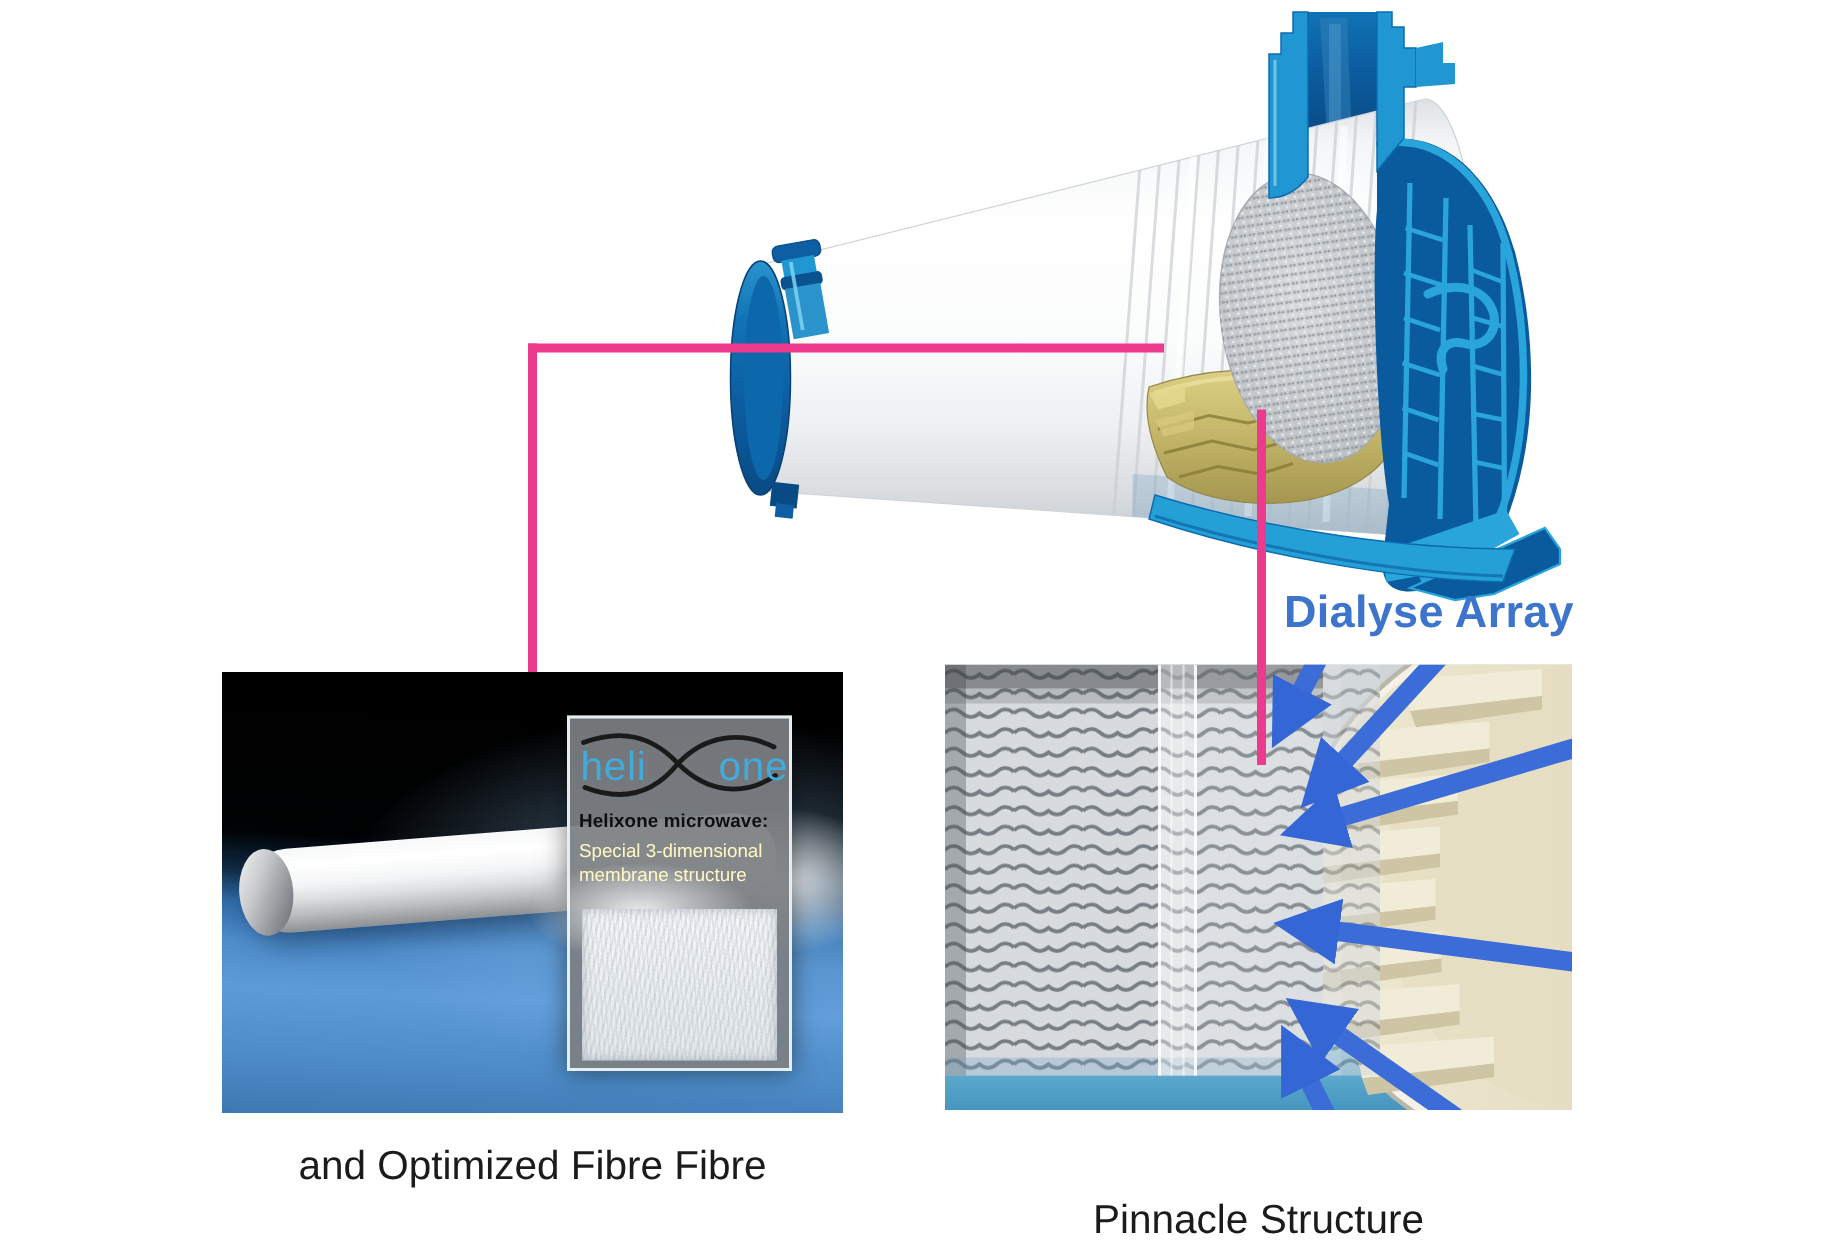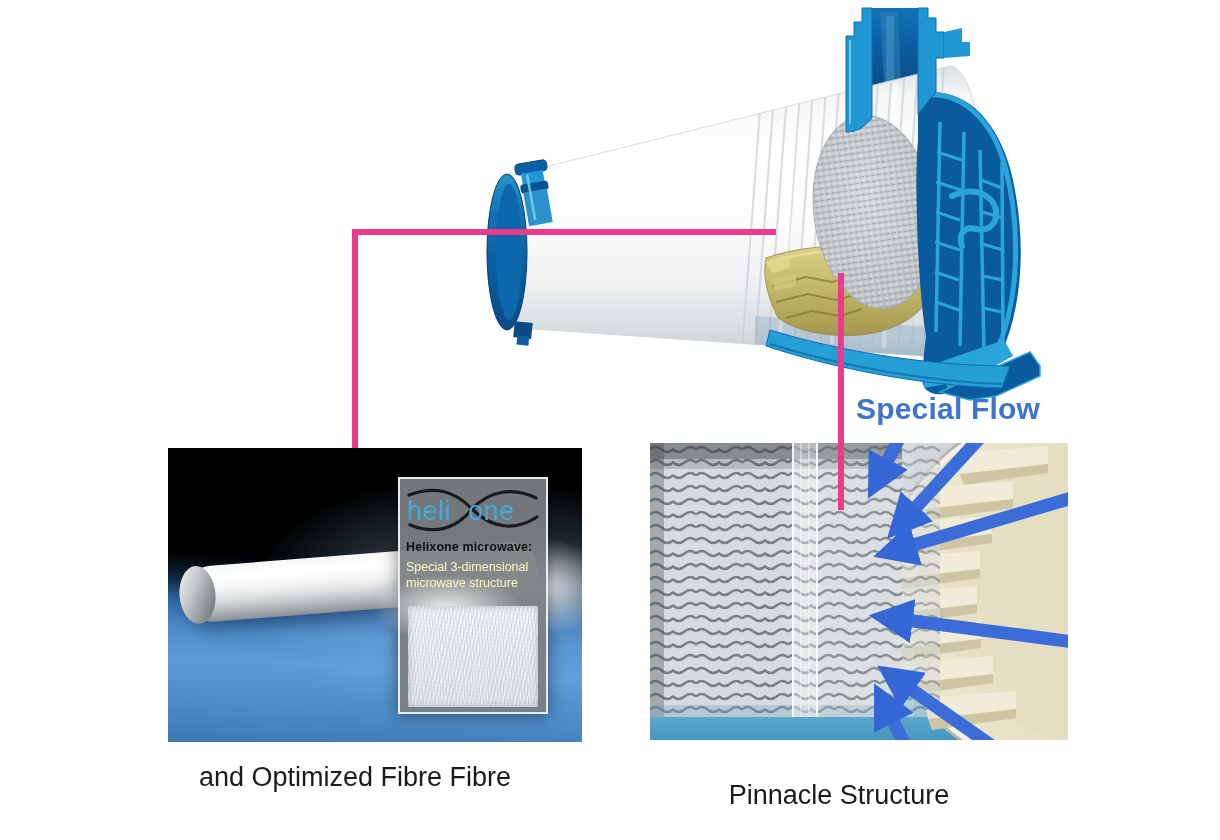--- a/index.html
+++ b/index.html
@@ -3,21 +3,21 @@
 <meta charset="utf-8">
 <style>
   html,body{margin:0;padding:0;background:#ffffff;}
   .stage{position:relative;width:1220px;height:840px;background:#ffffff;overflow:hidden;
          font-family:"Liberation Sans", sans-serif;}
   .stage svg{display:block;}
   .dialyzer{position:absolute;left:0;top:0;}
   .overlay{position:absolute;left:0;top:0;pointer-events:none;}
 
   
-  .fig{position:absolute;overflow:hidden;margin-left:20px;}
+  .fig{position:absolute;overflow:hidden;}
   .fig-left{left:148px;top:448px;width:414px;height:294px;}
   .fl-bg{position:absolute;inset:0;
     background:
       radial-gradient(ellipse 320px 170px at 74% 50%, rgba(150,200,245,.50), rgba(150,200,245,0) 70%),
       linear-gradient(183deg,#000 0%,#010203 40%,#0e2840 48%,#2f6aa6 55%,#4c8ac8 63%,#5d9ad8 73%,#4e8cc8 87%,#3e78b2 100%);}
   .fl-cyl{position:absolute;left:16px;top:106px;width:354px;height:56px;transform:rotate(-4.5deg);
     border-radius:28px/50%;
     background:linear-gradient(180deg,#f7f8f9 0%,#ffffff 22%,#f3f4f5 45%,#dcdee0 62%,#b9bcbf 80%,#999da0 94%,#8d9194 100%);
     box-shadow:0 8px 16px rgba(0,10,30,.35);}
   .fl-cyl::before{content:'';position:absolute;left:-5px;top:-1px;width:36px;height:58px;border-radius:50%;
@@ -25,41 +25,41 @@
   .fl-glow{position:absolute;left:292px;top:90px;width:155px;height:98px;border-radius:50%;
     background:radial-gradient(closest-side,rgba(255,255,255,.95),rgba(255,255,255,0));}
   .fl-panel{position:absolute;left:230px;top:29px;width:150px;height:237px;box-sizing:border-box;
     background:rgba(124,127,130,.93);border:2px solid rgba(236,243,247,.95);
     box-shadow:0 0 16px rgba(0,0,0,.5);padding:4px 6px;}
   .fl-panel::before{content:'';position:absolute;left:-28px;top:96px;width:150px;height:66px;border-radius:50%;
     background:radial-gradient(closest-side,rgba(255,255,255,.85),rgba(255,255,255,0));z-index:0;}
   .fl-panel > *{position:relative;z-index:1;}
   .hx-logo{position:relative;height:52px;margin-top:2px;}
   .hx-logo span{position:absolute;top:11px;font-size:27px;font-weight:400;color:#41abdc;letter-spacing:.5px;}
-  .hx-l{left:1px;} .hx-r{left:62px;}
+  .hx-l{left:1px;} .hx-r{left:93px;}
   .hx-x{position:absolute;left:0;top:0;}
   .hx-head{font-size:12.5px;font-weight:bold;color:#0f0f10;margin-top:3px;letter-spacing:.1px;}
   .hx-body{font-size:12.5px;color:#fef9c3;line-height:16px;margin-top:5px;}
   .hx-body span{display:block;}
   .hx-swatch{position:absolute;left:8px;top:127px;width:130px;height:101px;
     background:
       repeating-linear-gradient(104deg,rgba(165,175,185,.22) 0 1.5px,rgba(255,255,255,0) 1.5px 4px),
       repeating-linear-gradient(86deg,rgba(150,160,170,.18) 0 1px,rgba(255,255,255,0) 1px 3px),
       linear-gradient(180deg,#f3f5f7,#e3e7ea);
     box-shadow:inset 0 0 7px rgba(110,125,140,.45);}
 
   
   .fig-right{left:630px;top:443px;width:418px;height:297px;background:#cfd4d7;}
 
   
   .flow-label{position:absolute;left:856px;top:392px;width:230px;font-size:30px;font-weight:bold;
     color:#3d74cc;letter-spacing:.2px;white-space:nowrap;}
   .caption{position:absolute;font-size:27px;color:#1b1b1b;text-align:center;line-height:35px;}
   .caption-left{left:148px;top:760px;width:414px;}
-  .caption-right{left:630px;top:778px;width:418px;}
+  .caption-right{left:630px;top:796px;width:418px;}
 </style>
 </head>
 <body>
 
 <div class="stage">
 
   <svg class="dialyzer" width="1220" height="440" viewBox="0 0 1220 440">
     <defs>
       <linearGradient id="coneGrad" gradientUnits="userSpaceOnUse" x1="0" y1="66" x2="0" y2="360">
         <stop offset="0" stop-color="#dde1e4"></stop>
@@ -219,21 +219,21 @@
             <path d="M3,10 C28,1 48,5 66,24 C86,44 110,46 131,32"></path>
             <path d="M4,40 C30,50 50,44 66,24 C84,5 108,2 130,13"></path>
           </g>
         </svg>
         <span class="hx-l">heli</span>
         <span class="hx-r">one</span>
       </div>
       <div class="hx-head">Helixone microwave:</div>
       <div class="hx-body">
         <span>Special 3-dimensional</span>
-        <span>microwave structure</span>
+        <span>membrane structure</span>
       </div>
       <div class="hx-swatch"></div>
     </div>
   </div>
 
   <div class="fig fig-right">
     <svg width="418" height="297" viewBox="0 0 418 297">
       <defs>
         <pattern id="waves" width="46" height="13" patternUnits="userSpaceOnUse">
           <path d="M0,6.5 Q5.75,1.5 11.5,6.5 T23,6.5 Q28.75,11.5 34.5,6.5 T46,6.5" stroke="#777e84" stroke-width="2.4" fill="none"></path>
@@ -311,20 +311,20 @@
       </g>
     </svg>
   </div>
 
   <svg class="overlay" width="1220" height="840" viewBox="0 0 1220 840">
     <rect x="352" y="229" width="424" height="6" fill="#EC3A8C"></rect>
     <rect x="352" y="229" width="6" height="219" fill="#EC3A8C"></rect>
     <rect x="838" y="273" width="6" height="237" fill="#EC3A8C"></rect>
   </svg>
 
-  <div class="flow-label">Special Flow</div>
+  <div class="flow-label">Dialyse Array</div>
 
   <div class="caption caption-left">
     <div>and Optimized Fibre Fibre</div>
   </div>
   <div class="caption caption-right">Pinnacle Structure</div>
 
 </div>
 
 </body></html>

